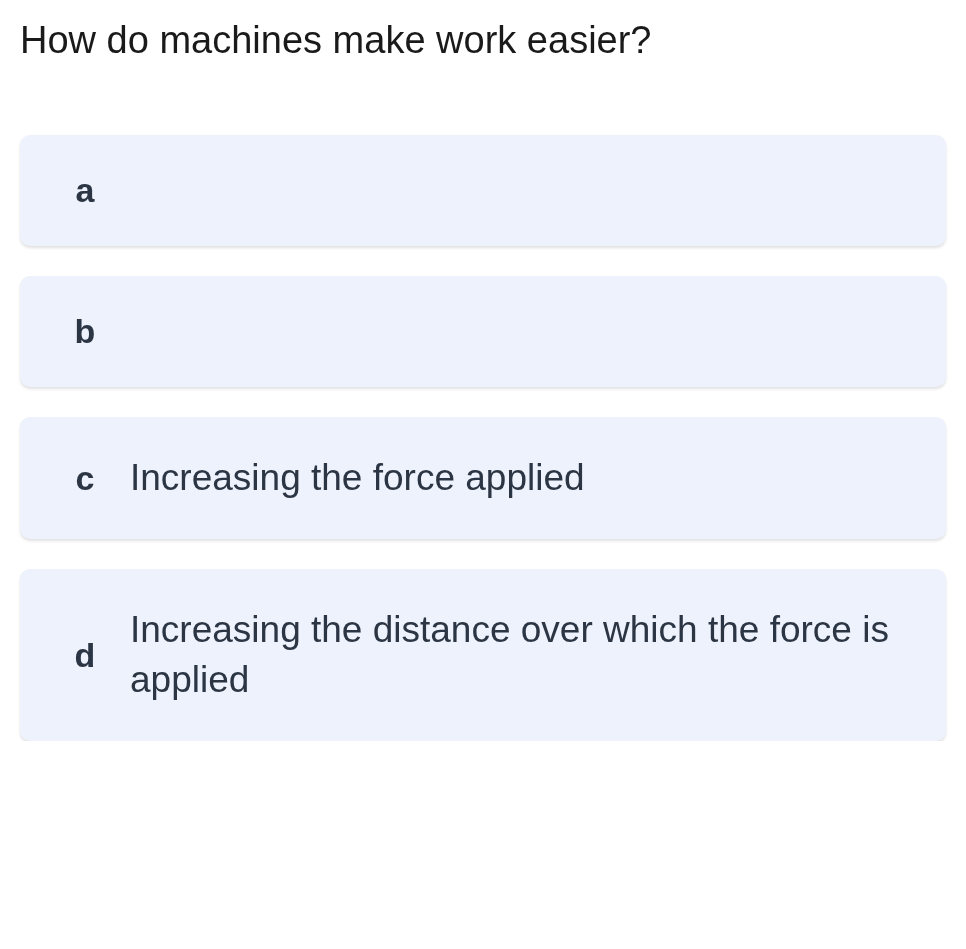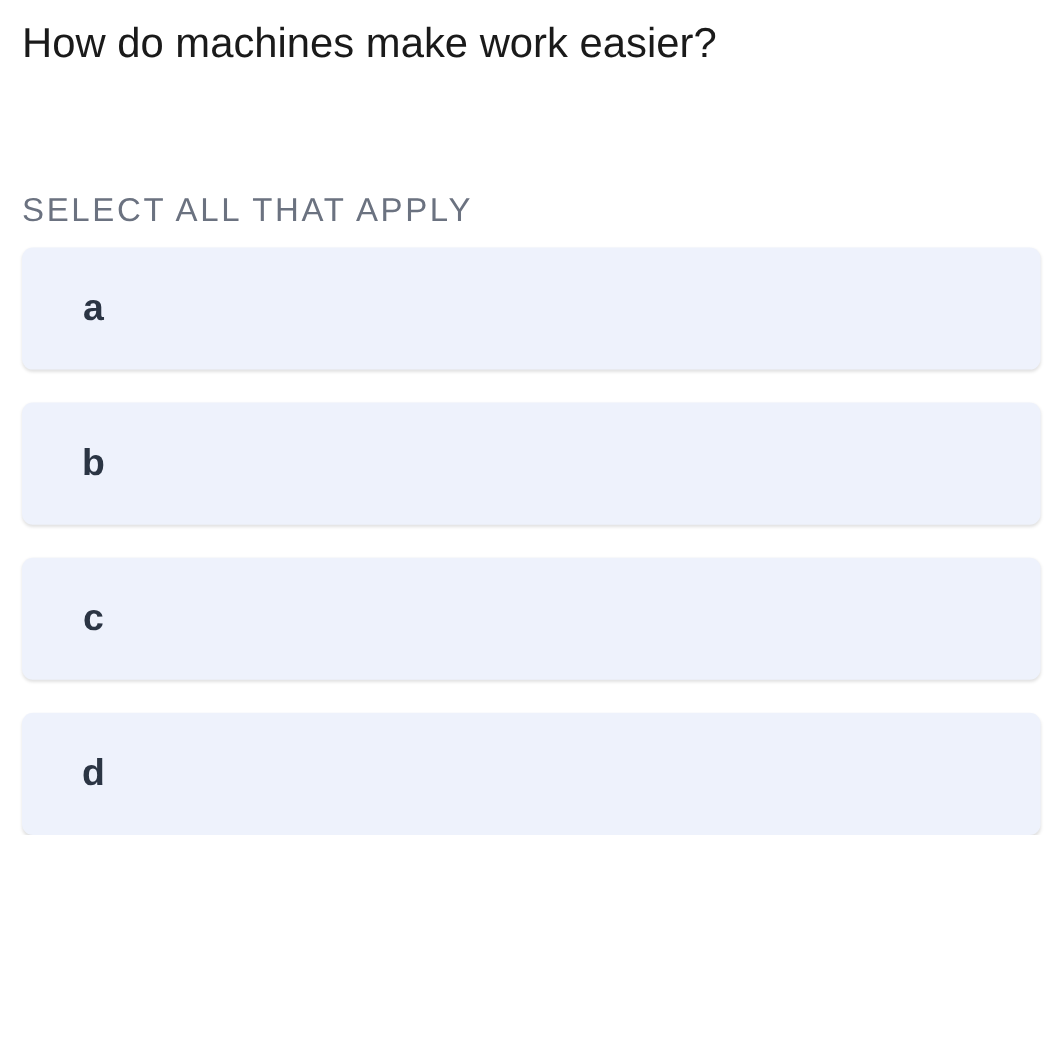--- a/index.html
+++ b/index.html
@@ -14,21 +14,21 @@
       padding: 0;
     }
     .question-container {
       padding: 16px 20px 0 20px;
     }
     .question-text {
       font-size: 38px;
       color: #1a1a1a;
       font-weight: 400;
       line-height: 1.3;
-      margin-bottom: 110px;
+      margin-bottom: 70px;
     }
     .instruction-text {
       font-size: 30px;
       color: #6b7280;
       letter-spacing: 0.08em;
       font-weight: 400;
       margin-bottom: 16px;
     }
     .options-list {
       display: flex;
@@ -59,33 +59,34 @@
       font-weight: 400;
       line-height: 1.35;
       flex: 1;
     }
   </style>
 </head>
 <body>
 
 <div class="question-container">
   <div class="question-text">How do machines make work easier?</div>
-  <div class="instruction-text">SELECT ALL THAT APPLY</div>
   <div class="options-list">
 
     <div class="option-card">
       <div class="option-letter">a</div>
     </div>
 
     <div class="option-card">
       <div class="option-letter">b</div>
     </div>
 
     <div class="option-card">
       <div class="option-letter">c</div>
+      <div class="option-text">Increasing the force applied</div>
     </div>
 
     <div class="option-card">
       <div class="option-letter">d</div>
+      <div class="option-text">Increasing the distance over which the force is applied</div>
     </div>
 
   </div>
 </div>
 
 </body></html>

